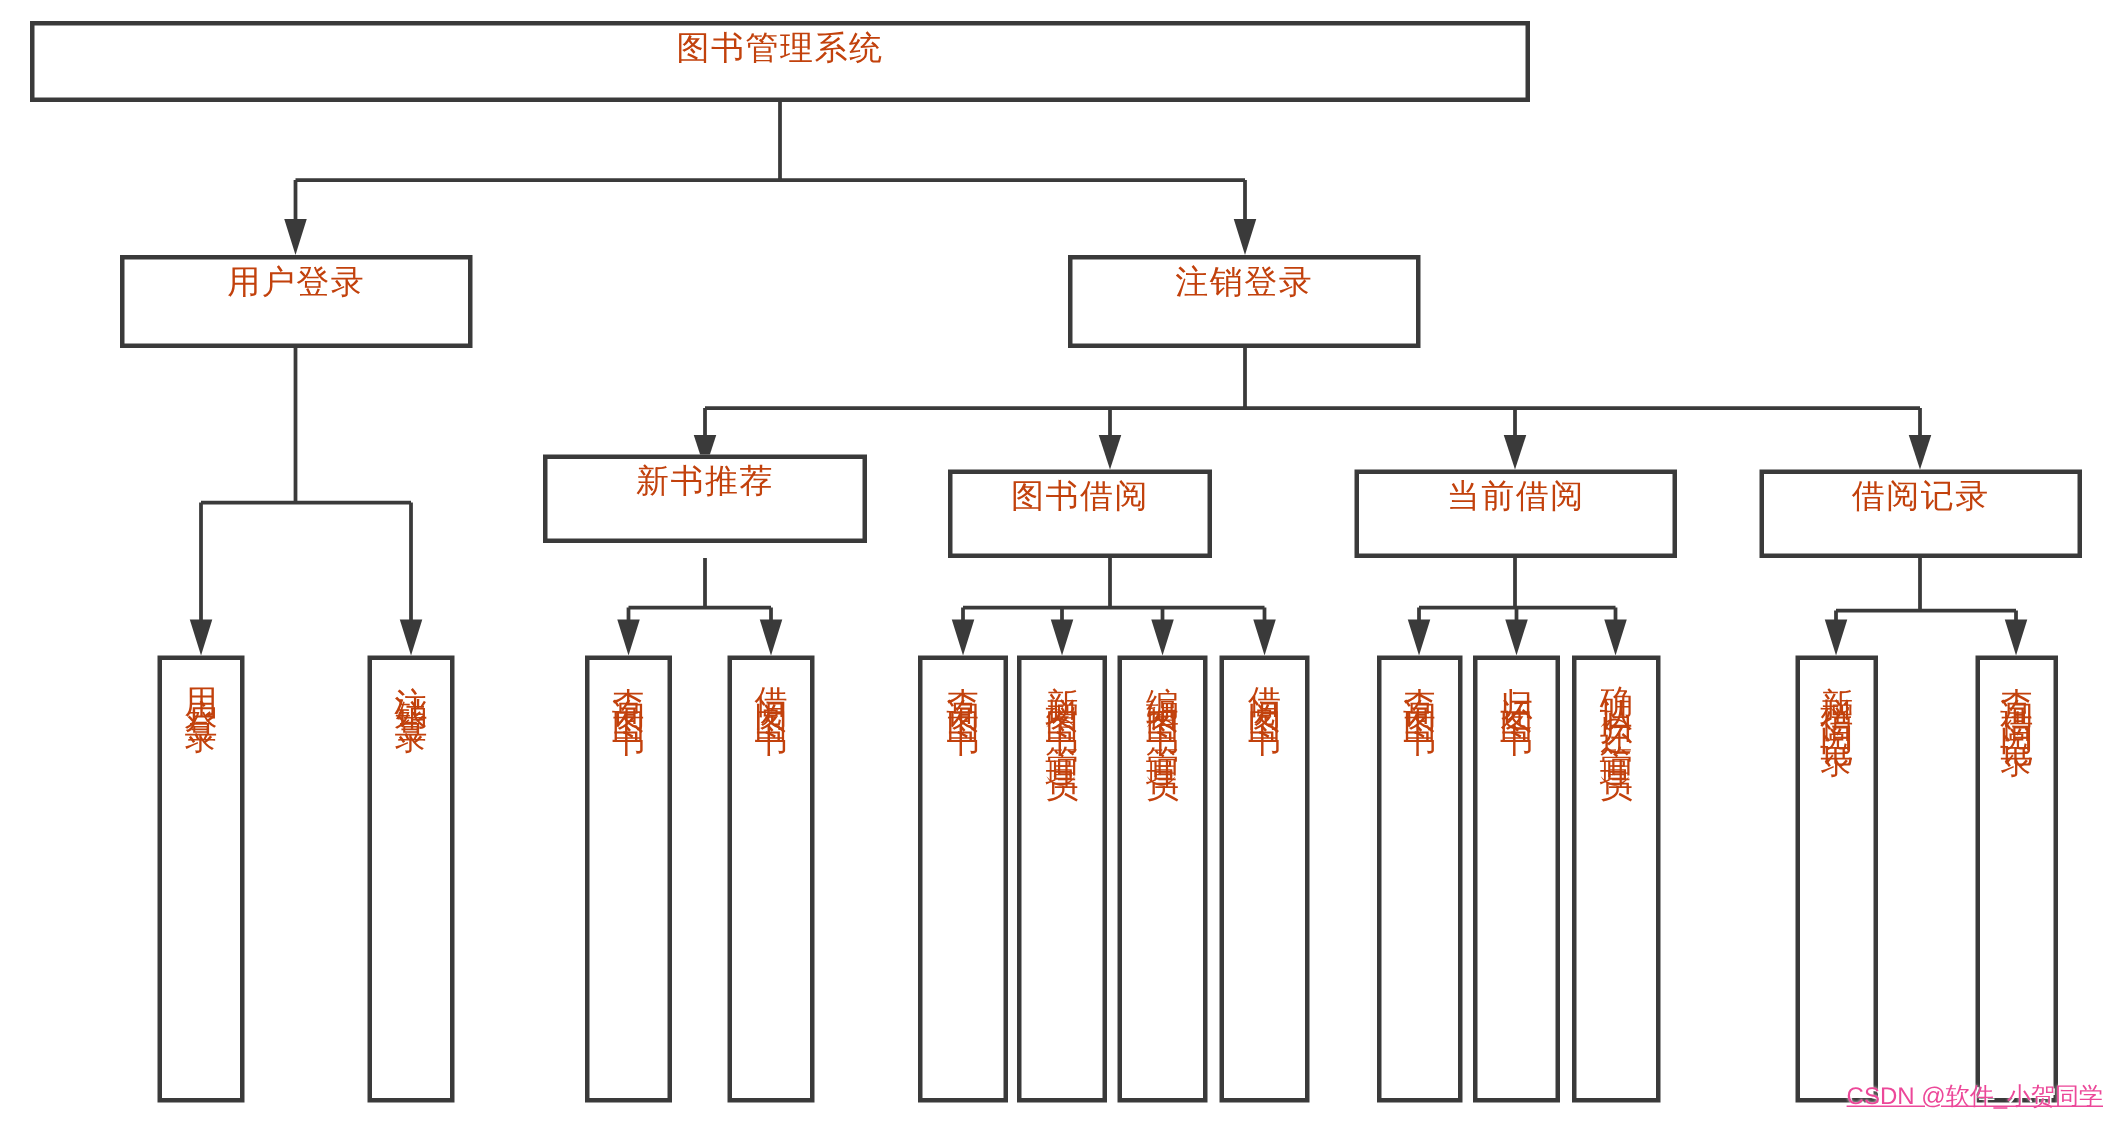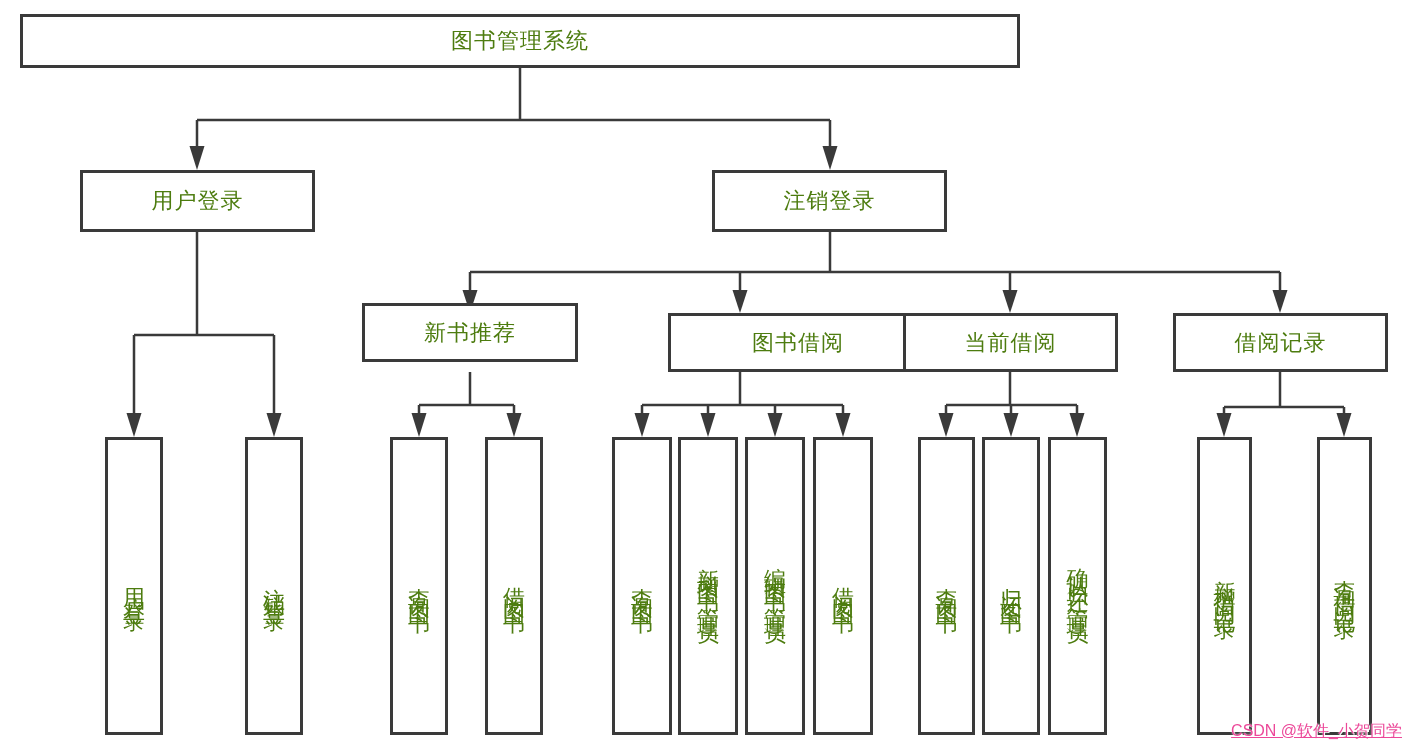--- a/index.html
+++ b/index.html
@@ -23,23 +23,23 @@
     width: 1405px;
     height: 747px;
     z-index: 1;
   }
   .node {
     position: absolute;
     box-sizing: border-box;
     border: 3px solid #3a3a3a;
     background: #ffffff;
     display: flex;
-    align-items: center;
+    align-items: flex-start;
     justify-content: center;
-    color: #4d7c0f;
+    color: #c2410c;
     z-index: 2;
   }
   .node.h span {
     font-size: 22px;
     letter-spacing: 1px;
     white-space: nowrap;
   }
   .node.v span {
     writing-mode: vertical-rl;
     text-orientation: mixed;
@@ -118,21 +118,21 @@
   <div class="node h" style="left:80px; top:170px; width:235px; height:62px">
     <span>用户登录</span>
   </div>
   <div class="node h" style="left:712px; top:170px; width:235px; height:62px">
     <span>注销登录</span>
   </div>
 
   <div class="node h" style="left:362px; top:303px; width:216px; height:59px">
     <span>新书推荐</span>
   </div>
-  <div class="node h" style="left:668px; top:313px; width:260px; height:59px">
+  <div class="node h" style="left:632px; top:313px; width:176px; height:59px">
     <span>图书借阅</span>
   </div>
   <div class="node h" style="left:903px; top:313px; width:215px; height:59px">
     <span>当前借阅</span>
   </div>
   <div class="node h" style="left:1173px; top:313px; width:215px; height:59px">
     <span>借阅记录</span>
   </div>
 
   <div class="node v" style="left:105px; top:437px; width:58px; height:298px">

